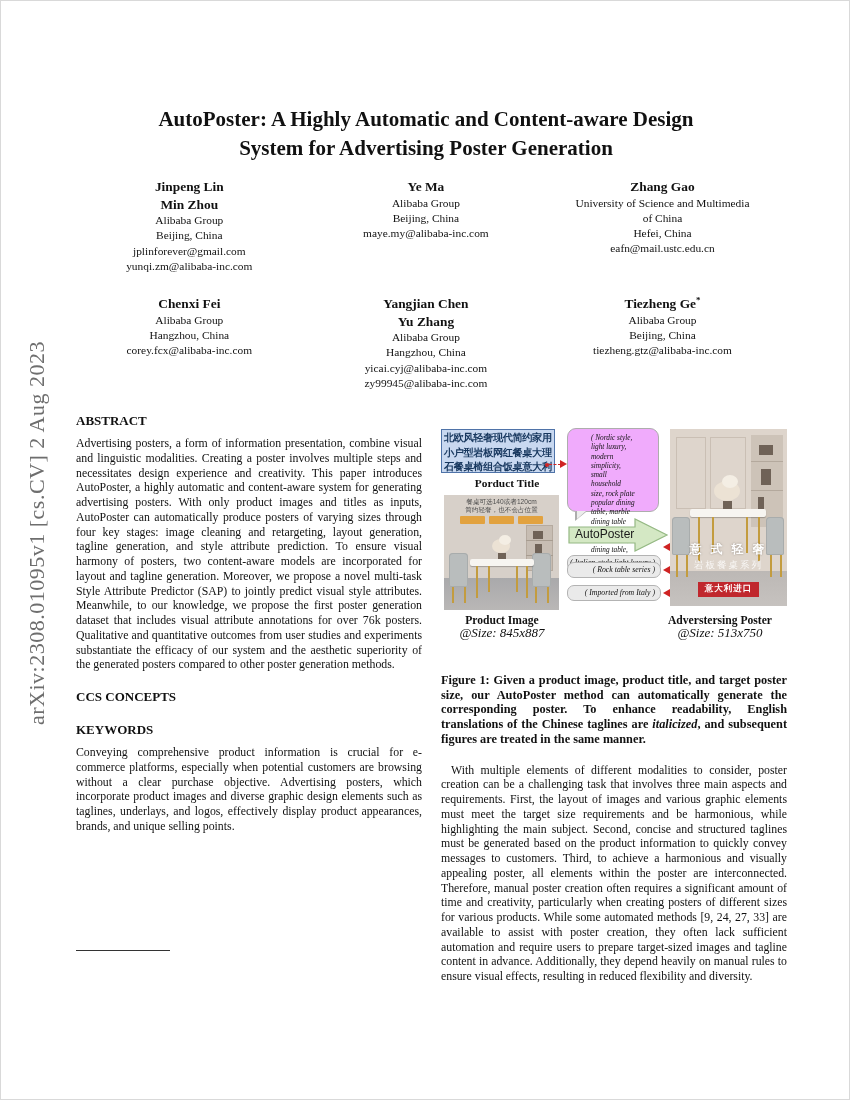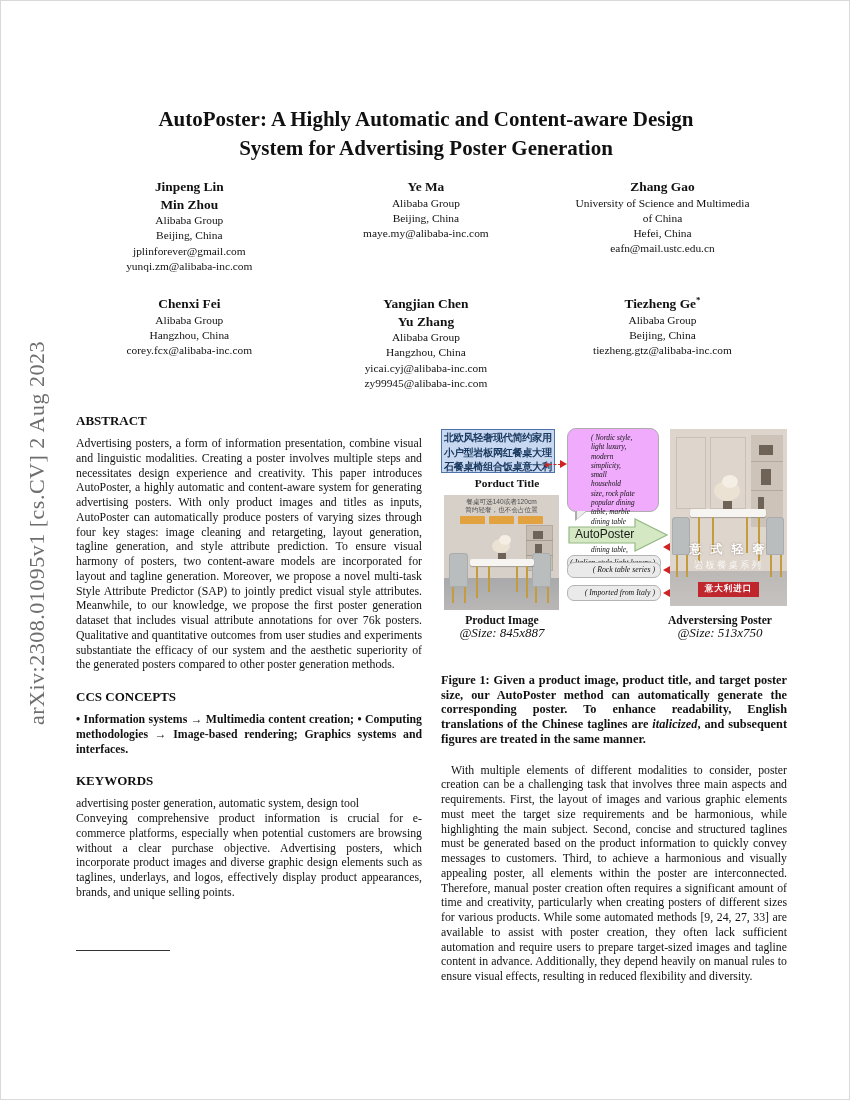--- a/index.html
+++ b/index.html
@@ -167,24 +167,22 @@
       <div class="author-affil">Beijing, China</div>
       <div class="author-affil">tiezheng.gtz@alibaba-inc.com</div>
     </div>
   </div>
 
   <div class="col col-left">
     <h2 class="sec-head">ABSTRACT</h2>
     <p class="body-par">Advertising posters, a form of information presentation, combine visual and linguistic modalities. Creating a poster involves multiple steps and necessitates design experience and creativity. This paper introduces AutoPoster, a highly automatic and content-aware system for generating advertising posters. With only product images and titles as inputs, AutoPoster can automatically produce posters of varying sizes through four key stages: image cleaning and retargeting, layout generation, tagline generation, and style attribute prediction. To ensure visual harmony of posters, two content-aware models are incorporated for layout and tagline generation. Moreover, we propose a novel multi-task Style Attribute Predictor (SAP) to jointly predict visual style attributes. Meanwhile, to our knowledge, we propose the first poster generation dataset that includes visual attribute annotations for over 76k posters. Qualitative and quantitative outcomes from user studies and experiments substantiate the efficacy of our system and the aesthetic superiority of the generated posters compared to other poster generation methods.</p>
 
     <h2 class="sec-head gap-l">CCS CONCEPTS</h2>
-    <p class="body-par bold">• Information systems → Multimedia content creation; • Computing methodologies → Image-based rendering; Graphics systems and interfaces.</p>
 
     <h2 class="sec-head gap-l">KEYWORDS</h2>
-    <p class="body-par">advertising poster generation, automatic system, design tool</p>
 
     <p class="body-par">Conveying comprehensive product information is crucial for e-commerce platforms, especially when potential customers are browsing without a clear purchase objective. Advertising posters, which incorporate product images and diverse graphic design elements such as taglines, underlays, and logos, effectively display product appearances, brands, and unique selling points.</p>
   </div>
 
   <div class="footnote-rule"></div>
 
   <div class="col col-right">
 
     <div class="figure">
 

